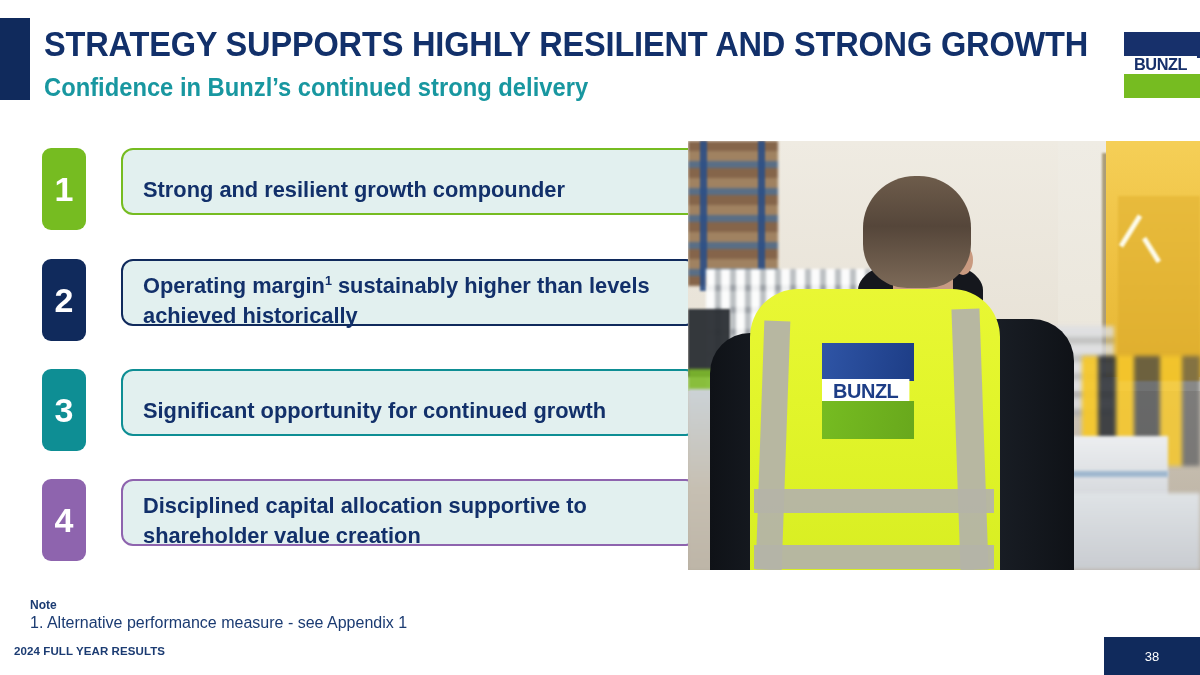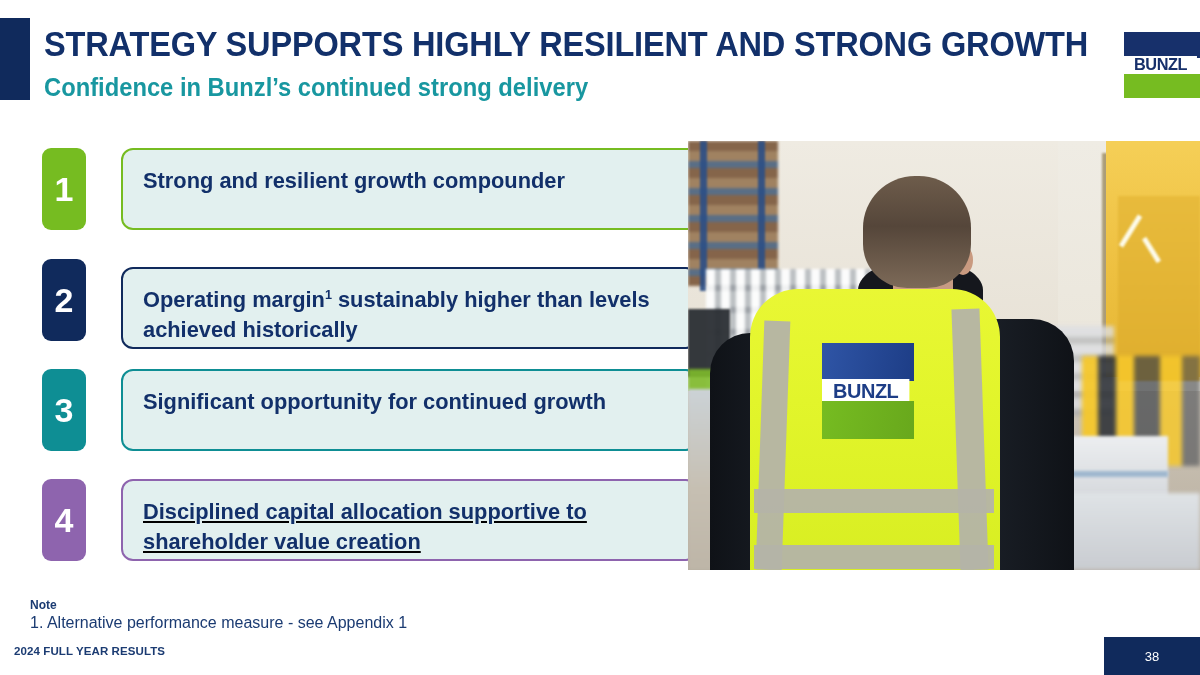--- a/index.html
+++ b/index.html
@@ -96,27 +96,28 @@
     font-size: 34px;
     font-weight: 700;
     display: flex;
     align-items: center;
     justify-content: center;
     line-height: 1;
   }
   .point-box {
     position: absolute;
     left: 79px; top: 0;
-    height: 82px;
+    height: 67px;
     box-sizing: border-box;
     background: #e2f0ef;
     border-radius: 12px;
     border-width: 2px;
     border-style: solid;
     display: flex;
+    align-items: center;
     padding: 16px 14px 0 20px;
   }
   .point-text {
     color: #12306a;
     font-size: 22.5px;
     font-weight: 700;
     line-height: 30px;
     transform: scaleX(0.97);
     transform-origin: left center;
   }
@@ -128,21 +129,21 @@
   }
 
   #point-row-1 { top: 148px; }
   #point-row-2 { top: 259px; }
   #point-row-3 { top: 369px; }
   #point-row-4 { top: 479px; }
 
   #point-box-1 { width: 581px; }
   #point-box-2 { width: 577px; }
   #point-box-3 { width: 577px; }
-  #point-box-4 { width: 577px; text-decoration: underline; }
+  #point-box-4 { width: 577px; }
 
   
   #hero-photo {
     position: absolute;
     left: 688px; top: 141px;
     width: 512px; height: 429px;
     overflow: hidden;
     background: #cdc6bb;
   }
   #hero-photo .ph-wallL {
@@ -360,21 +361,21 @@
 
 <div class="point-row" id="point-row-1">
   <div class="point-badge" style="background:#76bc21;">1</div>
   <div class="point-box" id="point-box-1" style="border-color:#76bc21;">
     <div class="point-text">Strong and resilient growth compounder</div>
   </div>
 </div>
 
 <div class="point-row" id="point-row-2">
   <div class="point-badge" style="background:#102a5c;">2</div>
-  <div class="point-box" id="point-box-2" style="border-color:#102a5c;margin-top:8px;">
+  <div class="point-box" id="point-box-2" style="border-color:#102a5c;">
     <div class="point-text"><span>Operating margin</span><sup>1</sup><span> sustainably higher than levels achieved historically</span></div>
   </div>
 </div>
 
 <div class="point-row" id="point-row-3">
   <div class="point-badge" style="background:#0e8e94;">3</div>
   <div class="point-box" id="point-box-3" style="border-color:#0e8e94;">
     <div class="point-text">Significant opportunity for continued growth</div>
   </div>
 </div>

